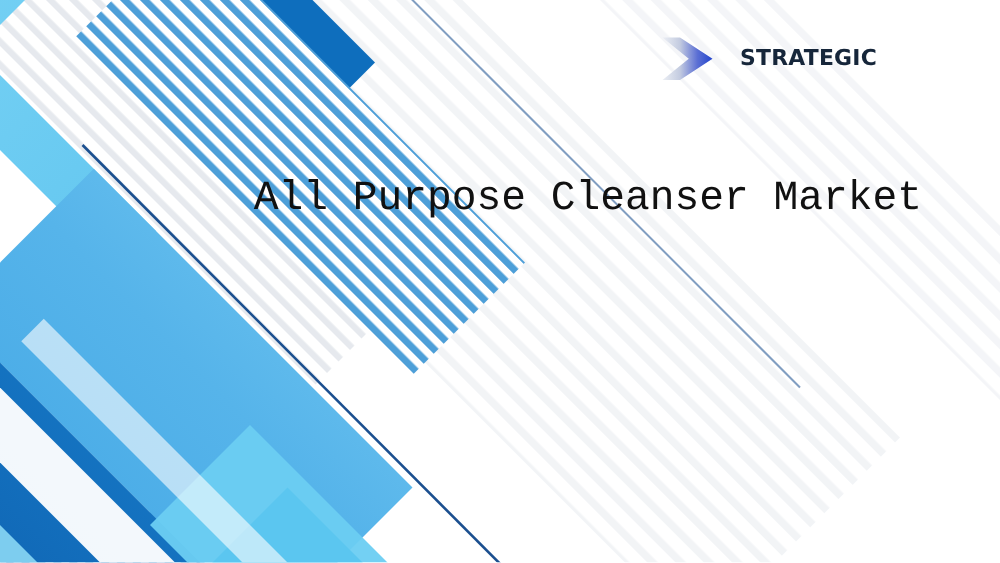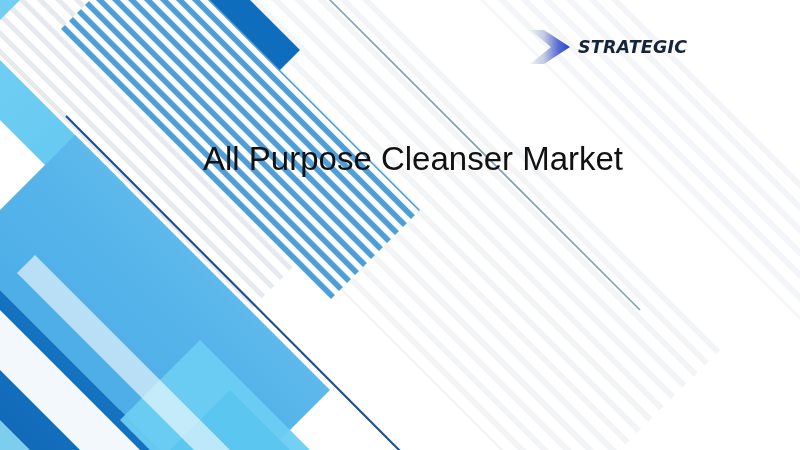--- a/index.html
+++ b/index.html
@@ -24,22 +24,21 @@
     pointer-events: none;
   }
 
   
   #logo {
     position: absolute;
     left: 527px;
     top: 24px;
     display: flex;
     align-items: center;
-    gap: 5px;
-    font-style: italic;
+    gap: 19px;
   }
   #logo-mark {
     width: 46px;
     height: 46px;
     flex: 0 0 auto;
   }
   #logo-text {
     display: flex;
     flex-direction: column;
     justify-content: center;
@@ -60,21 +59,21 @@
     color: #3d6fa8;
     margin-top: 4px;
     white-space: nowrap;
   }
 
   
   #title {
     position: absolute;
     left: 203px;
     top: 140px;
-    font-family: Liberation Sans, sans-serif;
+    font-family: Liberation Mono, monospace;
     font-size: 33px;
     font-weight: normal;
     color: #111111;
     letter-spacing: 0px;
     white-space: nowrap;
   }
 
   
   #email {
     position: absolute;

